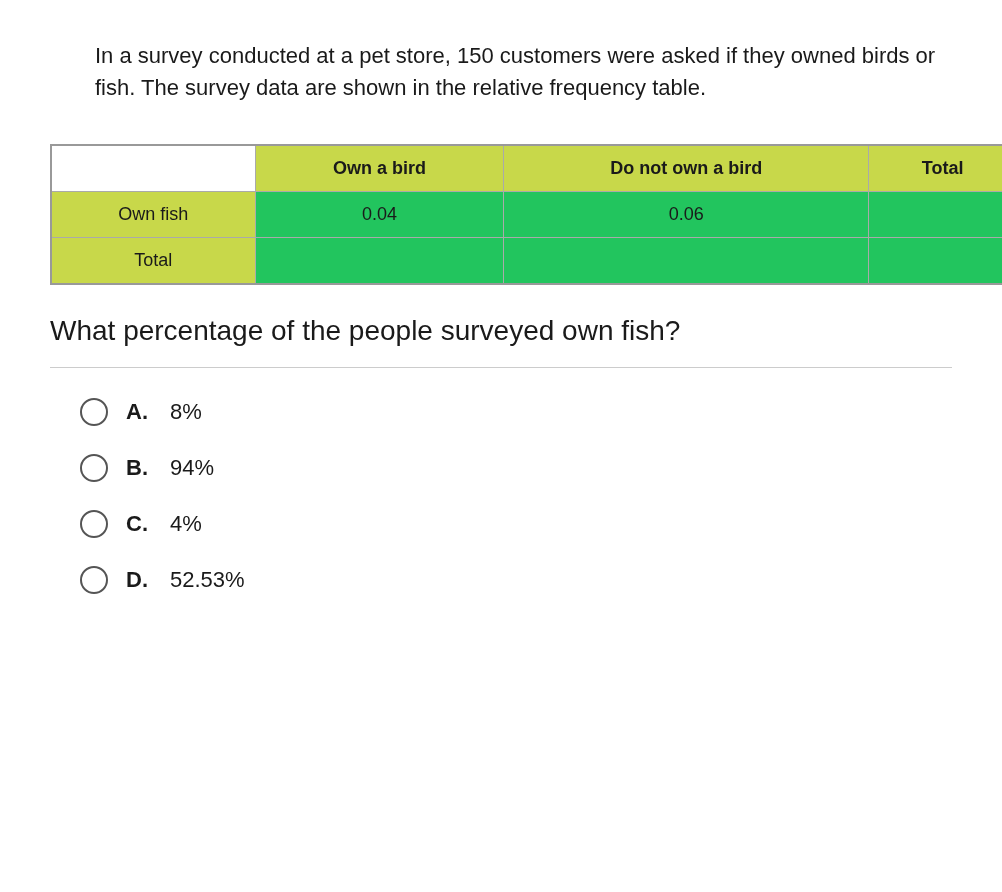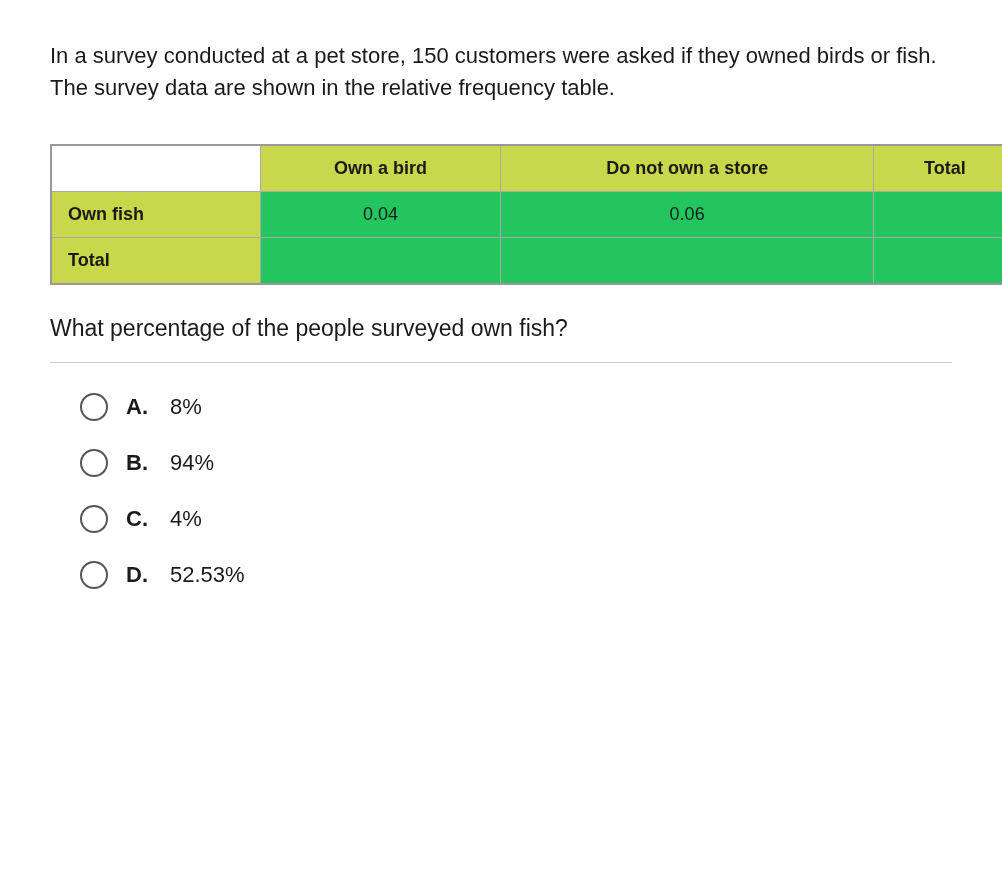--- a/index.html
+++ b/index.html
@@ -16,20 +16,21 @@
       width: 1002px;
       min-height: 892px;
       padding: 40px 50px;
     }
 
     .intro-text {
       font-size: 22px;
       line-height: 1.45;
       margin-bottom: 40px;
       max-width: 900px;
+      margin-left: 45px;
     }
 
     .table-container {
       margin: 0 auto 30px auto;
       width: 968px;
     }
 
     table {
       border-collapse: collapse;
       width: 100%;
@@ -49,30 +50,30 @@
       vertical-align: middle;
     }
 
     .header-row th:first-child {
       background-color: #ffffff;
       border: 1px solid #aaa;
     }
 
     .row-header {
       background-color: #c8d84a;
-      font-weight: bold;
-      text-align: left;
+      font-weight: normal;
+      text-align: center;
     }
 
     .data-cell {
       background-color: #22c55e;
     }
 
     .question-text {
-      font-size: 23px;
+      font-size: 28px;
       margin-bottom: 20px;
       margin-top: 10px;
     }
 
     .divider {
       border: none;
       border-top: 1px solid #cccccc;
       margin: 20px 0 30px 0;
     }
 
@@ -110,21 +111,21 @@
 <body>
 
 <p class="intro-text">In a survey conducted at a pet store, 150 customers were asked if they owned birds or fish. The survey data are shown in the relative frequency table.</p>
 
 <div class="table-container">
   <table>
     <thead>
       <tr class="header-row">
         <th></th>
         <th>Own a bird</th>
-        <th>Do not own a store</th>
+        <th>Do not own a bird</th>
         <th>Total</th>
       </tr>
     </thead>
     <tbody>
       <tr>
         <td class="row-header">Own fish</td>
         <td class="data-cell">0.04</td>
         <td class="data-cell">0.06</td>
         <td class="data-cell"></td>
       </tr>

